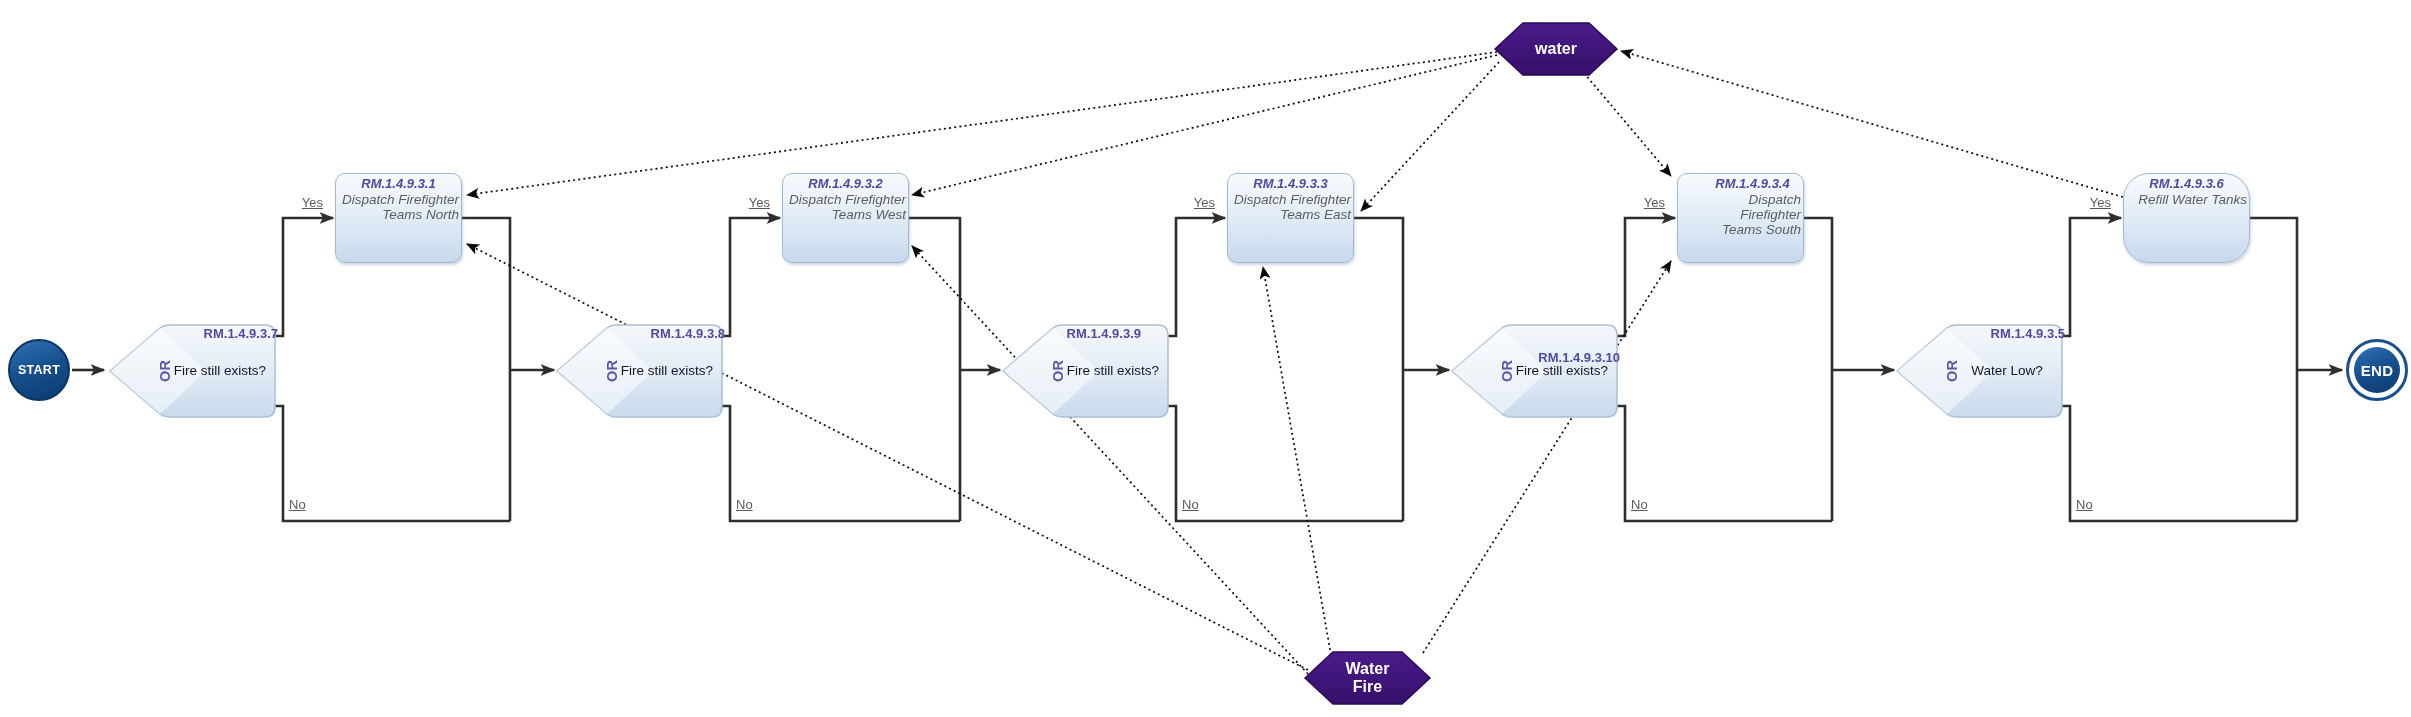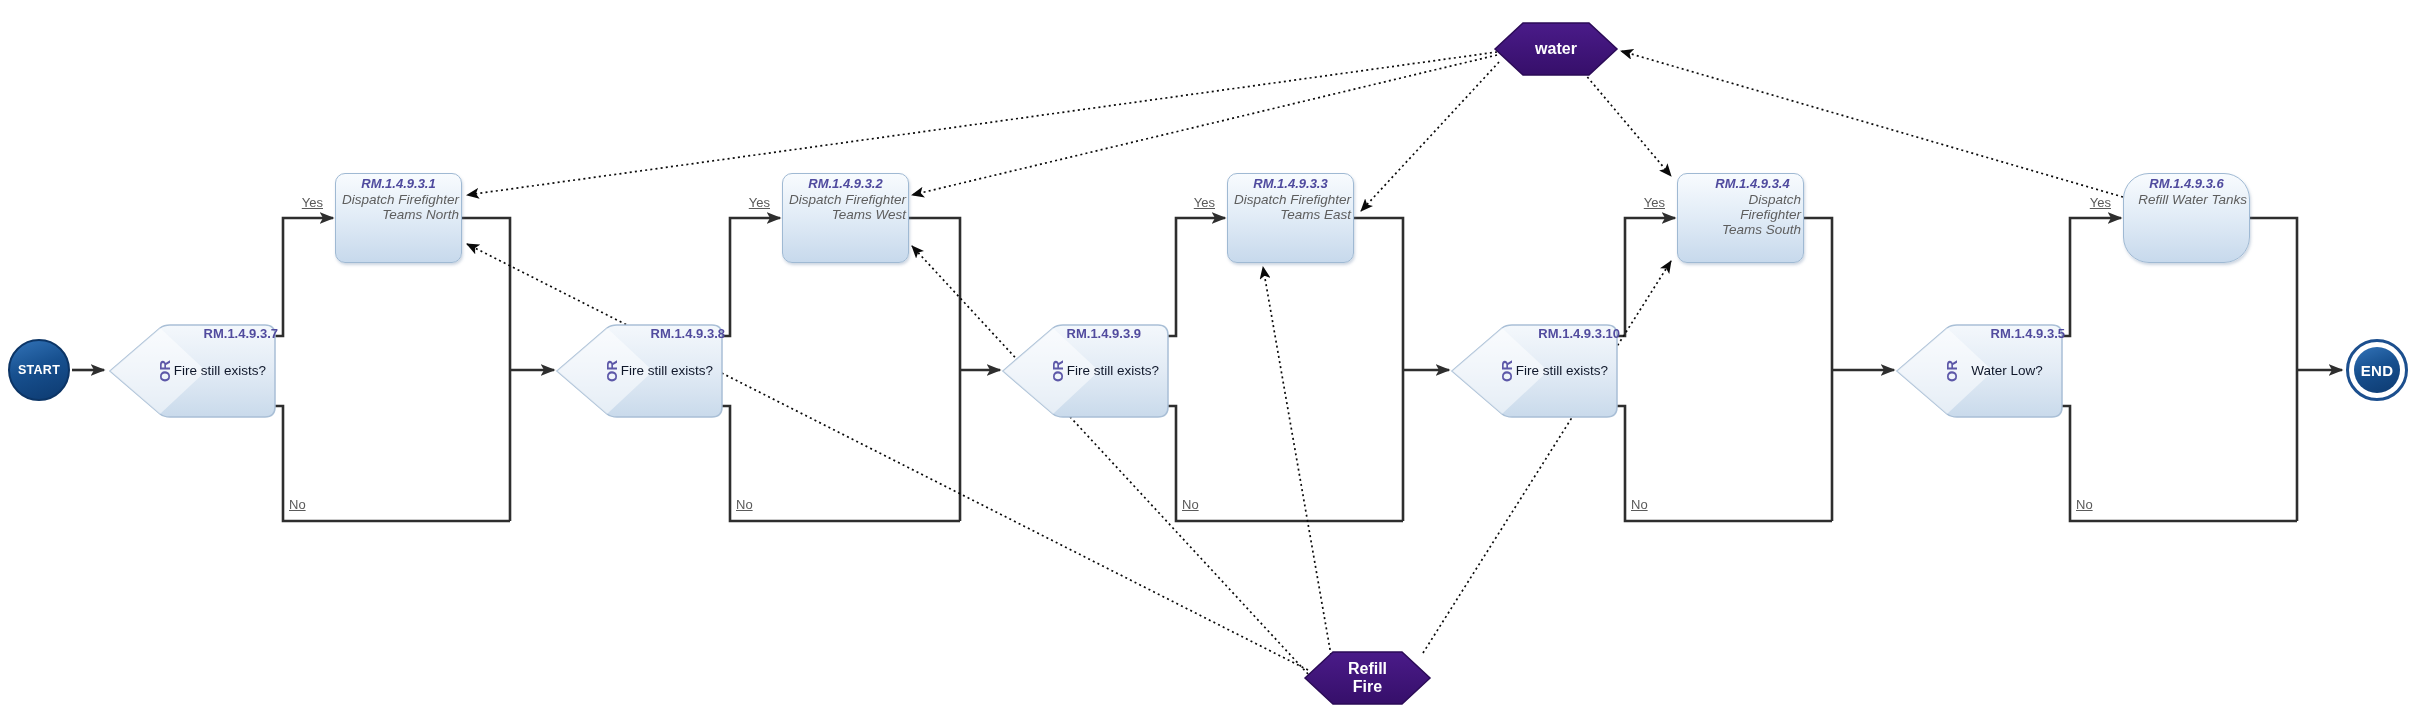--- a/index.html
+++ b/index.html
@@ -175,21 +175,21 @@
   <div class="gw-q" style="left:165px;">Fire still exists?</div>
 
   <div class="gw-id" style="left:597px;">RM.1.4.9.3.8</div>
   <div class="gw-or" style="left:587px;">OR</div>
   <div class="gw-q" style="left:612px;">Fire still exists?</div>
 
   <div class="gw-id" style="left:1013px;">RM.1.4.9.3.9</div>
   <div class="gw-or" style="left:1033px;">OR</div>
   <div class="gw-q" style="left:1058px;">Fire still exists?</div>
 
-  <div class="gw-id" style="left:1492px;">RM.1.4.9.3.10</div>
+  <div class="gw-id" style="left:1492px;margin-top:24px;">RM.1.4.9.3.10</div>
   <div class="gw-or" style="left:1482px;">OR</div>
   <div class="gw-q" style="left:1507px;">Fire still exists?</div>
 
   <div class="gw-id" style="left:1937px;">RM.1.4.9.3.5</div>
   <div class="gw-or" style="left:1927px;">OR</div>
   <div class="gw-q" style="left:1952px;">Water Low?</div>
 
   <div class="lbl lbl-yes" style="left:273px;">Yes</div>
   <div class="lbl lbl-yes" style="left:720px;">Yes</div>
   <div class="lbl lbl-yes" style="left:1165px;">Yes</div>
@@ -199,16 +199,16 @@
   <div class="lbl lbl-no" style="left:289px;">No</div>
   <div class="lbl lbl-no" style="left:736px;">No</div>
   <div class="lbl lbl-no" style="left:1182px;">No</div>
   <div class="lbl lbl-no" style="left:1631px;">No</div>
   <div class="lbl lbl-no" style="left:2076px;">No</div>
 
   <div class="hex-text" style="left:1495px;top:23px;width:122px;height:52px;">
     <span class="wrap">water</span>
   </div>
   <div class="hex-text" style="left:1305px;top:652px;width:125px;height:52px;">
-    <span class="wrap">Refill Fire</span>
+    <span class="wrap">Water Fire</span>
   </div>
 
 </div>
 
 </body></html>

